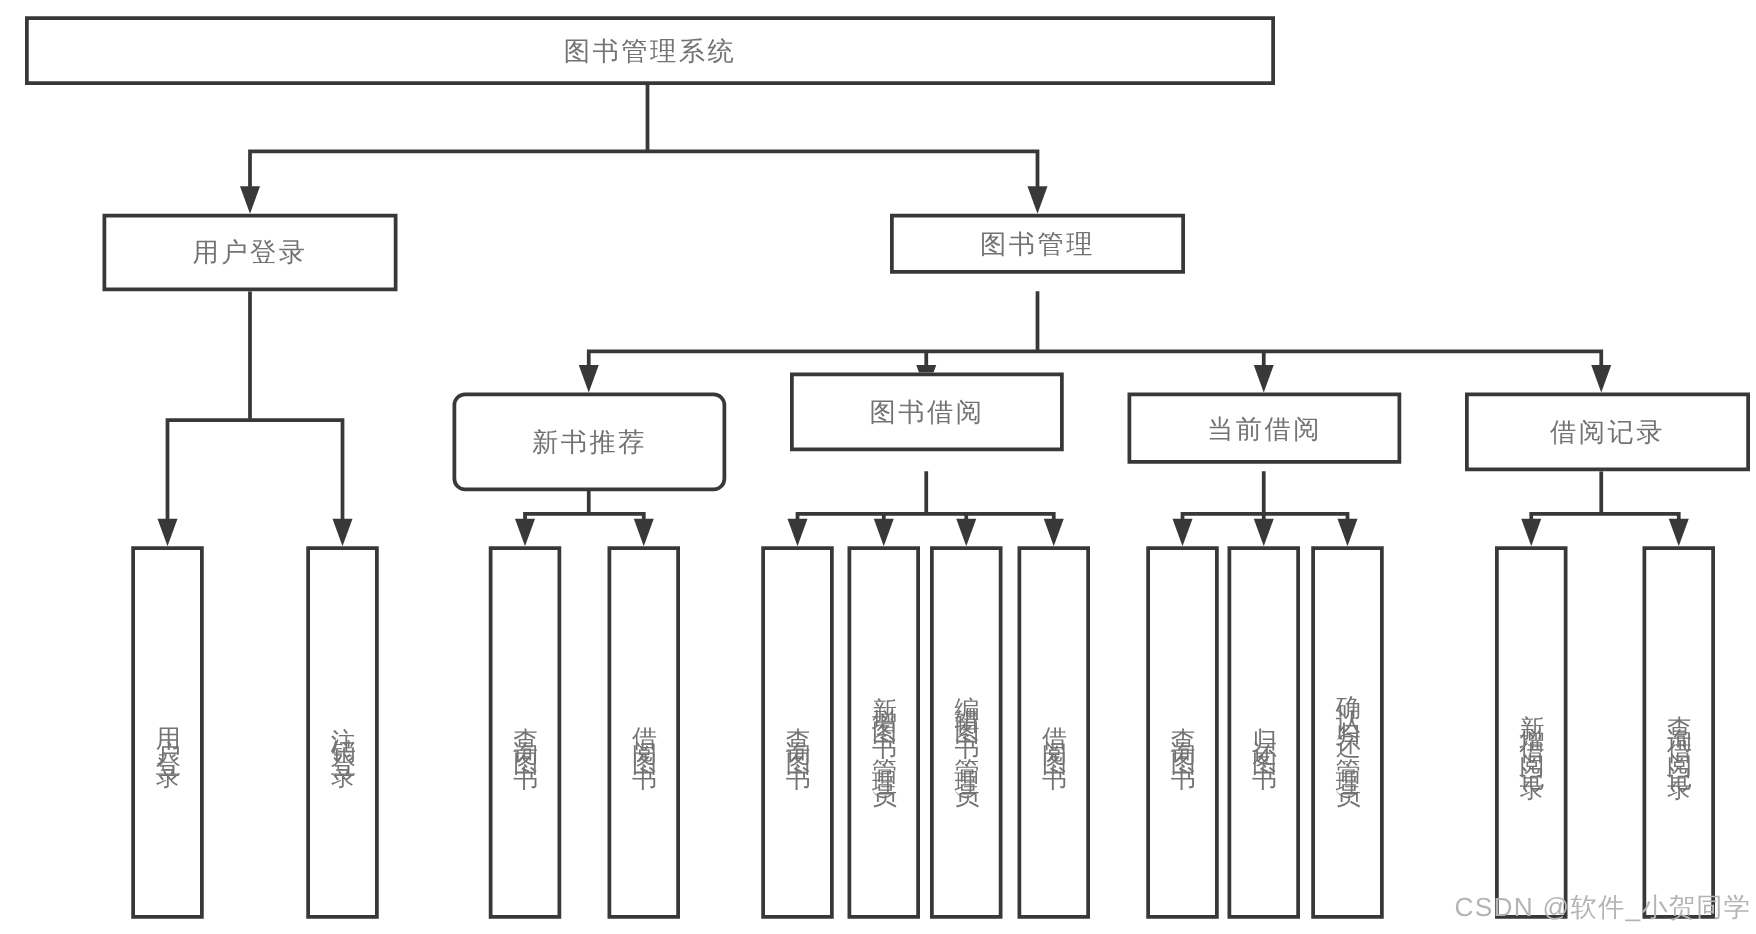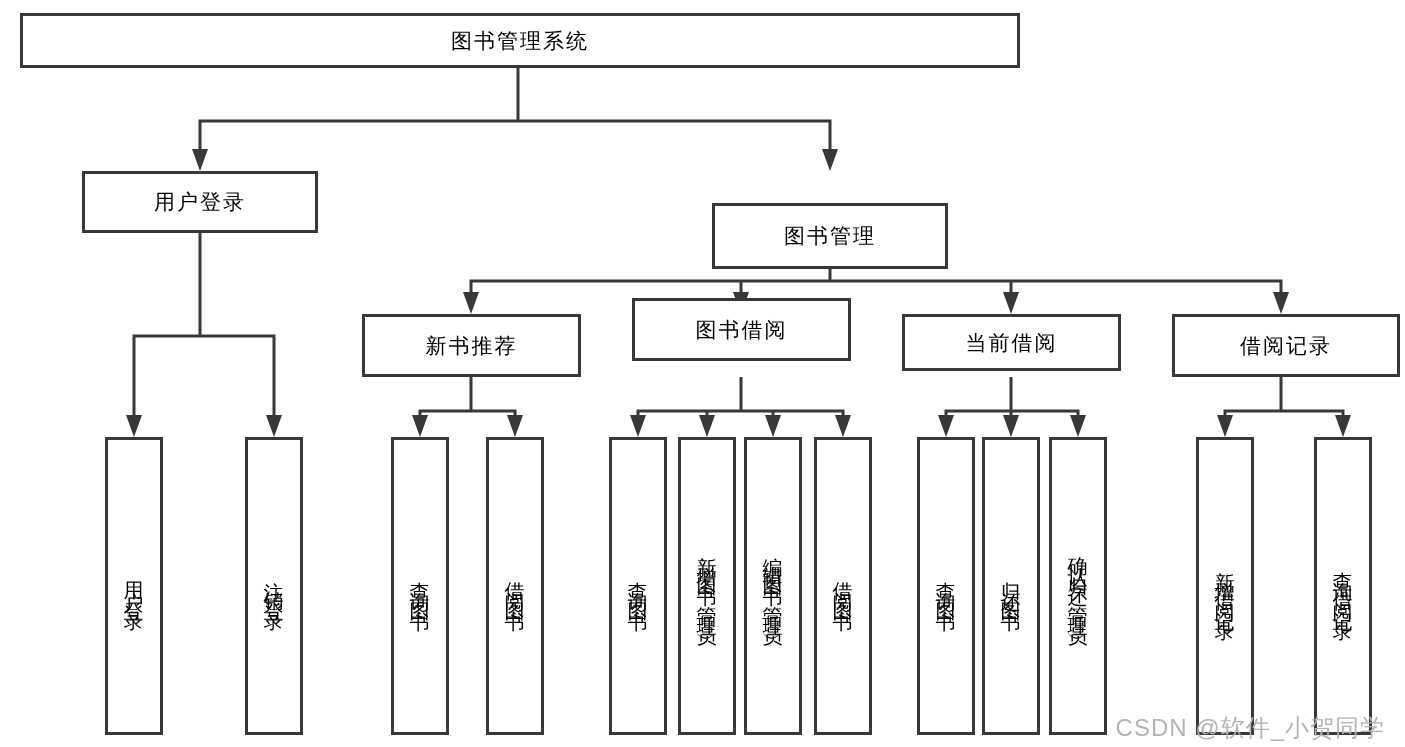--- a/index.html
+++ b/index.html
@@ -18,62 +18,62 @@
     pointer-events: none;
   }
   .node {
     position: absolute;
     box-sizing: border-box;
     border: 3px solid #383838;
     background: #ffffff;
     display: flex;
     align-items: center;
     justify-content: center;
-    color: #000000;
+    color: #737373;
   }
   .hnode span {
     font-size: 21px;
     letter-spacing: 2px;
     white-space: nowrap;
   }
   .vnode span {
     writing-mode: vertical-rl;
     text-orientation: mixed;
     font-size: 20px;
     letter-spacing: 10px;
     line-height: 1;
     white-space: nowrap;
   }
   
   #n-root            { left: 20px;   top: 13px;  width: 1000px; height: 55px; }
   #n-user-login      { left: 82px;   top: 171px; width: 236px;  height: 62px; }
-  #n-book-mgmt       { left: 712px;  top: 171px; width: 236px;  height: 66px; margin-top: 32px; }
-  #n-new-book-rec    { left: 362px;  top: 314px; width: 219px;  height: 63px; }
+  #n-book-mgmt       { left: 712px;  top: 171px; width: 236px;  height: 48px; }
+  #n-new-book-rec    { left: 362px;  top: 314px; width: 219px;  height: 79px; border-radius: 10px; }
   #n-book-borrow     { left: 632px;  top: 298px; width: 219px;  height: 63px; }
   #n-current-borrow  { left: 902px;  top: 314px; width: 219px;  height: 57px; }
   #n-borrow-record   { left: 1172px; top: 314px; width: 228px;  height: 63px; }
   .leaf { top: 437px; width: 58px; height: 298px; }
   #l-user-login      { left: 105px;  }
   #l-logout          { left: 245px;  }
   #l-query-book-1    { left: 391px;  }
   #l-borrow-book-1   { left: 486px;  }
   #l-query-book-2    { left: 609px;  }
   #l-add-book        { left: 678px;  }
   #l-edit-book       { left: 744px;  }
   #l-borrow-book-2   { left: 814px;  }
   #l-query-book-3    { left: 917px;  }
   #l-return-book     { left: 982px;  }
   #l-confirm-return  { left: 1049px; }
   #l-add-record      { left: 1196px; }
   #l-query-record    { left: 1314px; }
   .watermark {
     position: absolute;
     top: 712px;
-    right: 20px;
-    font-size: 24px;
+    right: 4px;
+    font-size: 21px;
     color: #b4b4b4;
     letter-spacing: 1px;
     white-space: nowrap;
   }
 </style>
 </head>
 <body>
 
 <div class="canvas">
 

